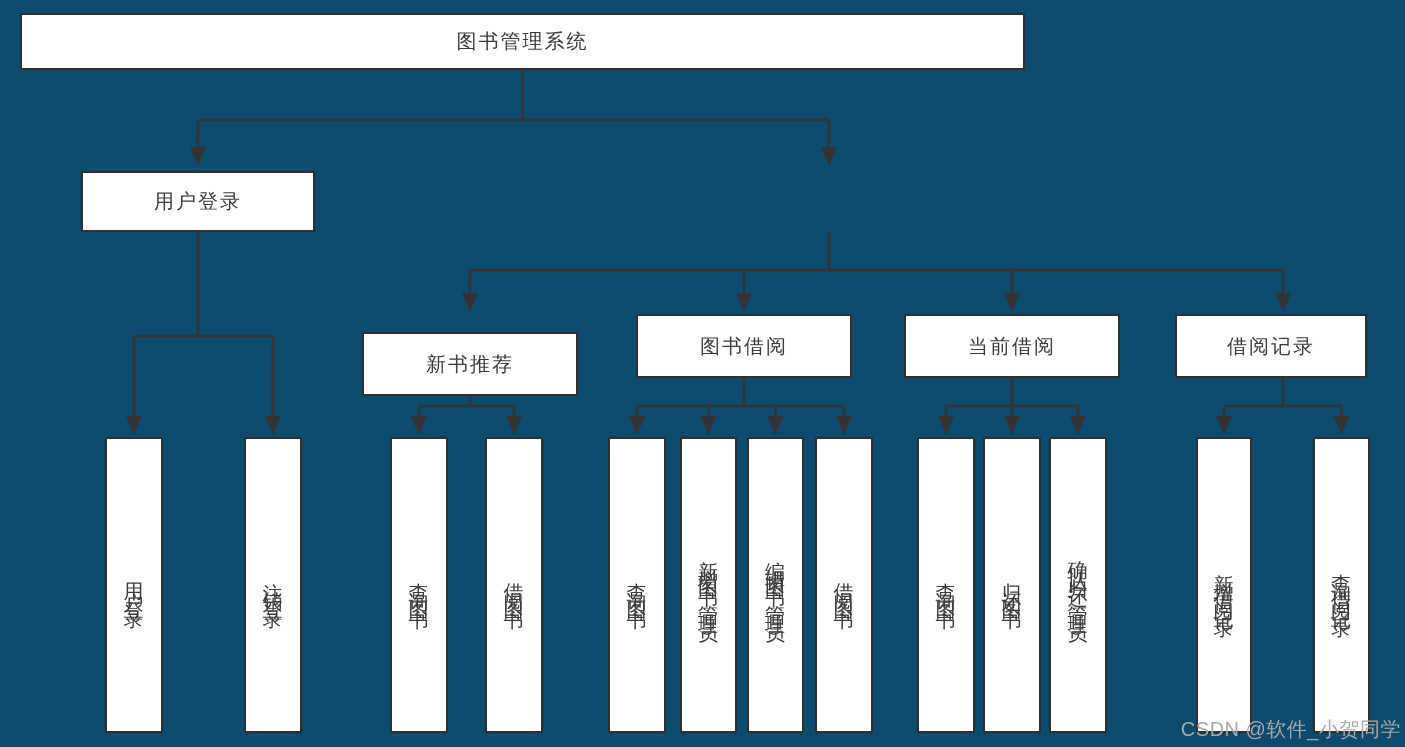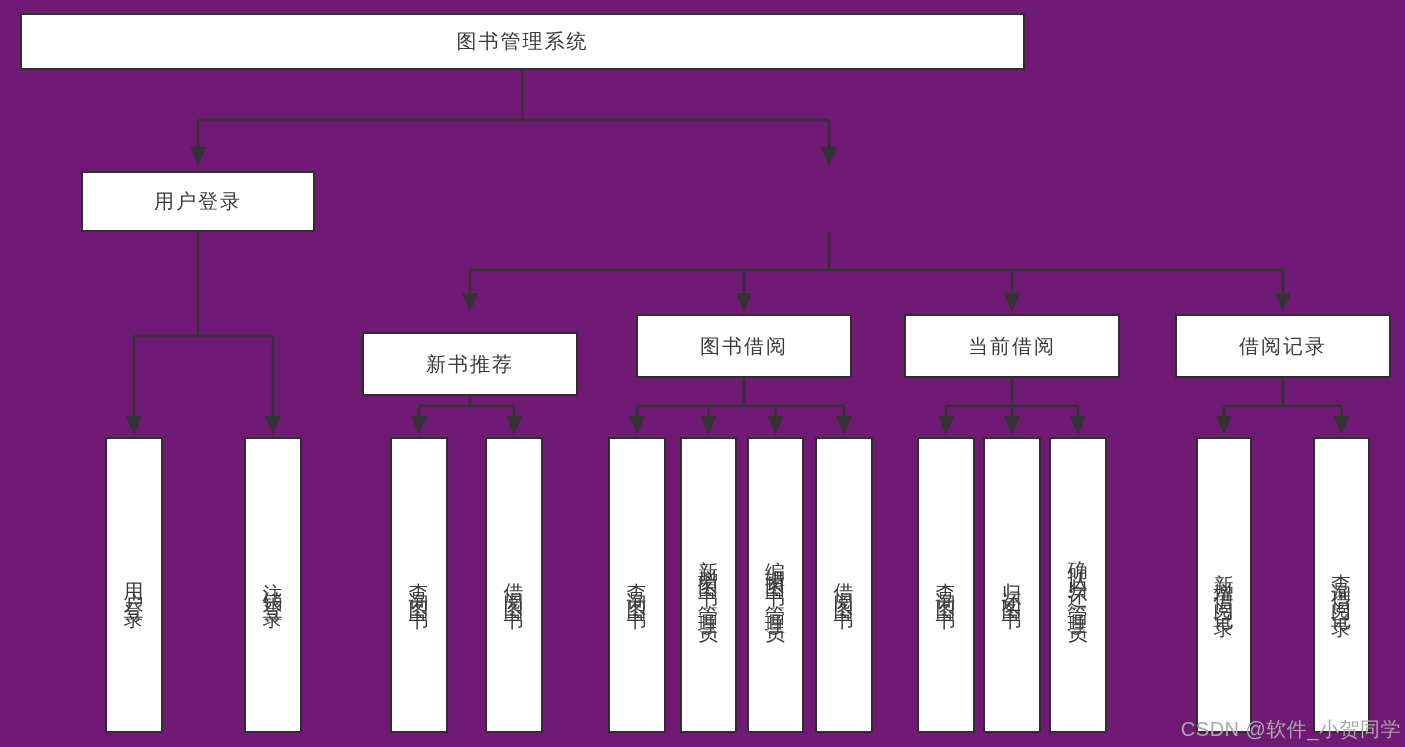--- a/index.html
+++ b/index.html
@@ -4,21 +4,21 @@
 <style>
   html, body {
     margin: 0;
     padding: 0;
     background: #ffffff;
   }
   .canvas {
     position: relative;
     width: 1405px;
     height: 747px;
-    background: #701a75;
+    background: #0c4a6e;
     overflow: hidden;
     font-family: "Liberation Sans", "DejaVu Sans", sans-serif;
   }
   svg.connectors {
     position: absolute;
     left: 0;
     top: 0;
     width: 1405px;
     height: 747px;
     pointer-events: none;
@@ -123,21 +123,21 @@
     </g>
   </svg>
 
   <div class="box" style="left:20px; top:13px; width:1005px; height:57px">图书管理系统</div>
 
   <div class="box" style="left:81px; top:171px; width:234px; height:61px">用户登录</div>
 
   <div class="box" style="left:362px; top:332px; width:216px; height:64px">新书推荐</div>
   <div class="box" style="left:904px; top:314px; width:216px; height:64px">当前借阅</div>
   <div class="box" style="left:636px; top:314px; width:216px; height:64px">图书借阅</div>
-  <div class="box" style="left:1175px; top:314px; width:216px; height:64px">借阅记录</div>
+  <div class="box" style="left:1175px; top:314px; width:192px; height:64px">借阅记录</div>
 
   <div class="box v" style="left:105px; top:437px; width:58px; height:296px">用户登录</div>
   <div class="box v" style="left:244px; top:437px; width:58px; height:296px">注销登录</div>
 
   <div class="box v" style="left:390px; top:437px; width:58px; height:296px">查询图书</div>
   <div class="box v" style="left:485px; top:437px; width:58px; height:296px">借阅图书</div>
 
   <div class="box v" style="left:608px; top:437px; width:58px; height:296px">查询图书</div>
   <div class="box v" style="left:680px; top:437px; width:57px; height:296px">新增图书（管理员）</div>
   <div class="box v" style="left:747px; top:437px; width:57px; height:296px">编辑图书（管理员）</div>

